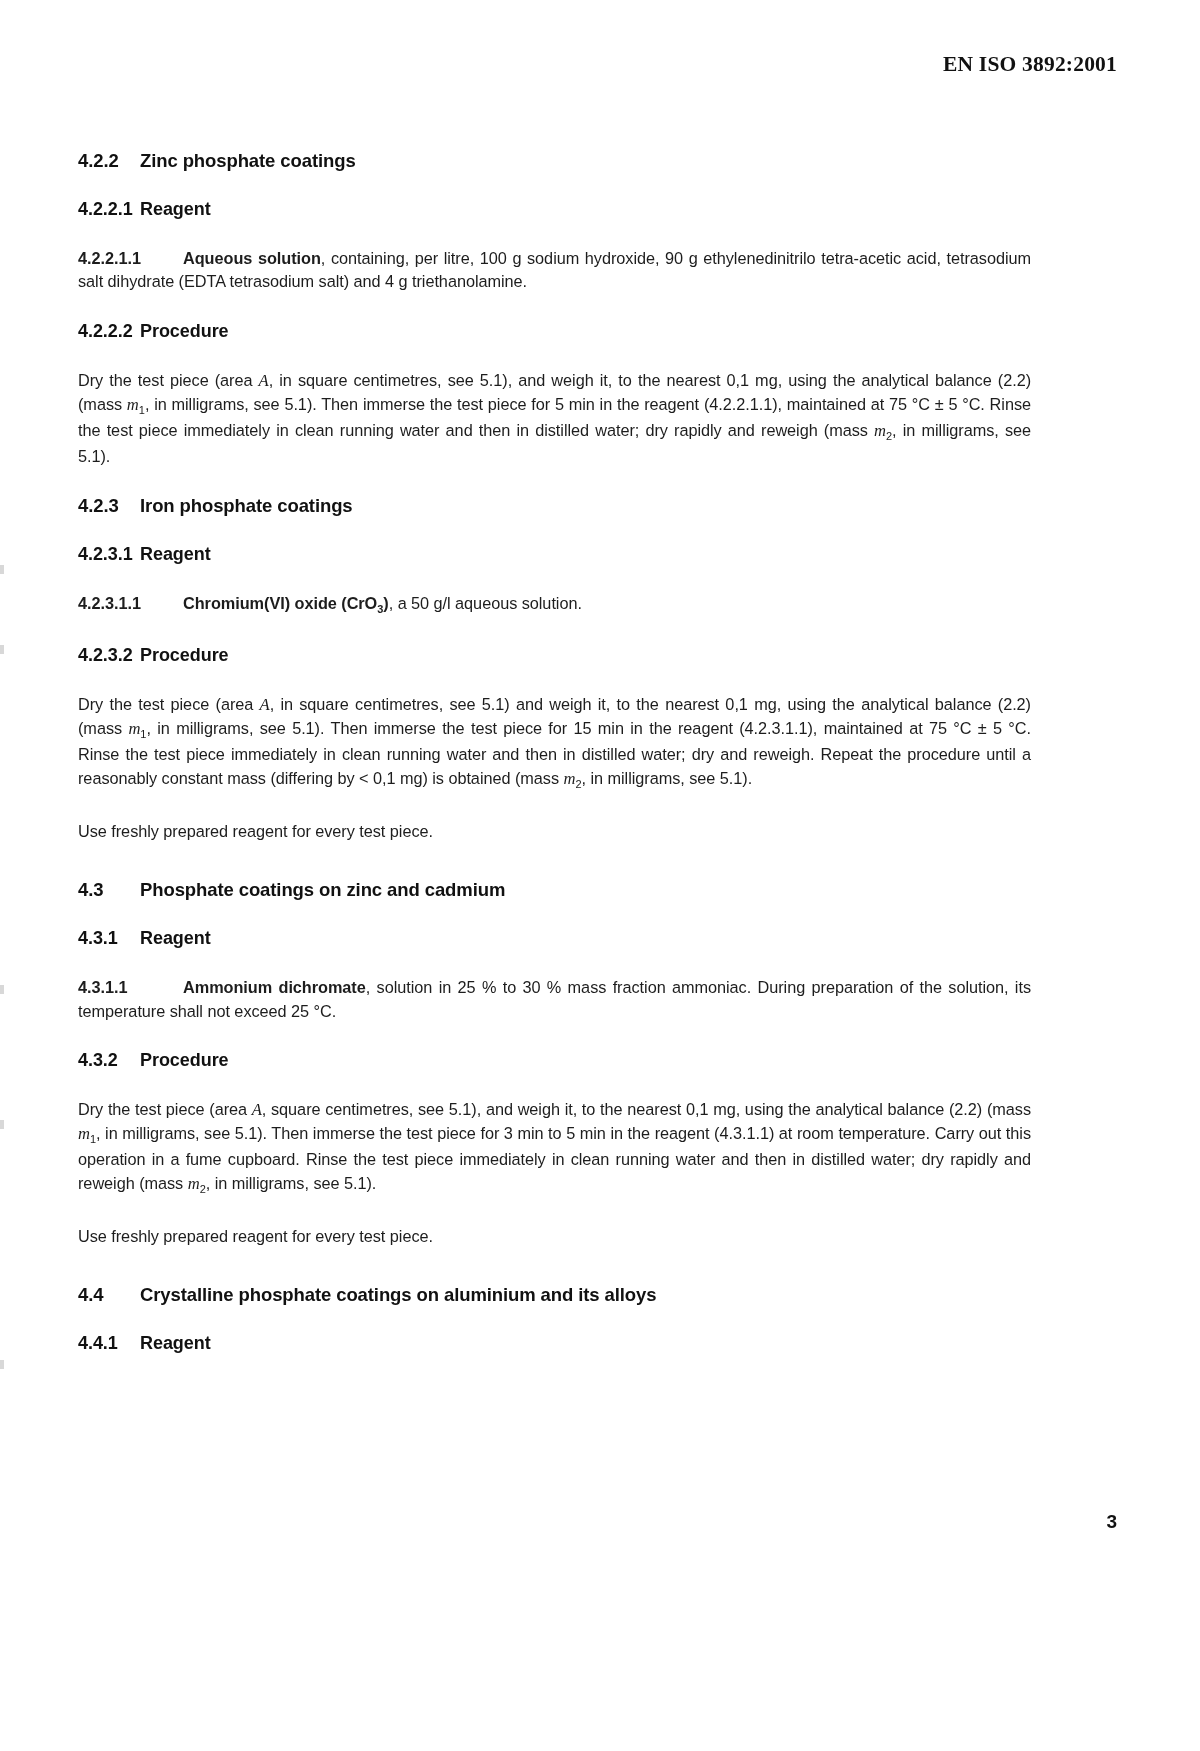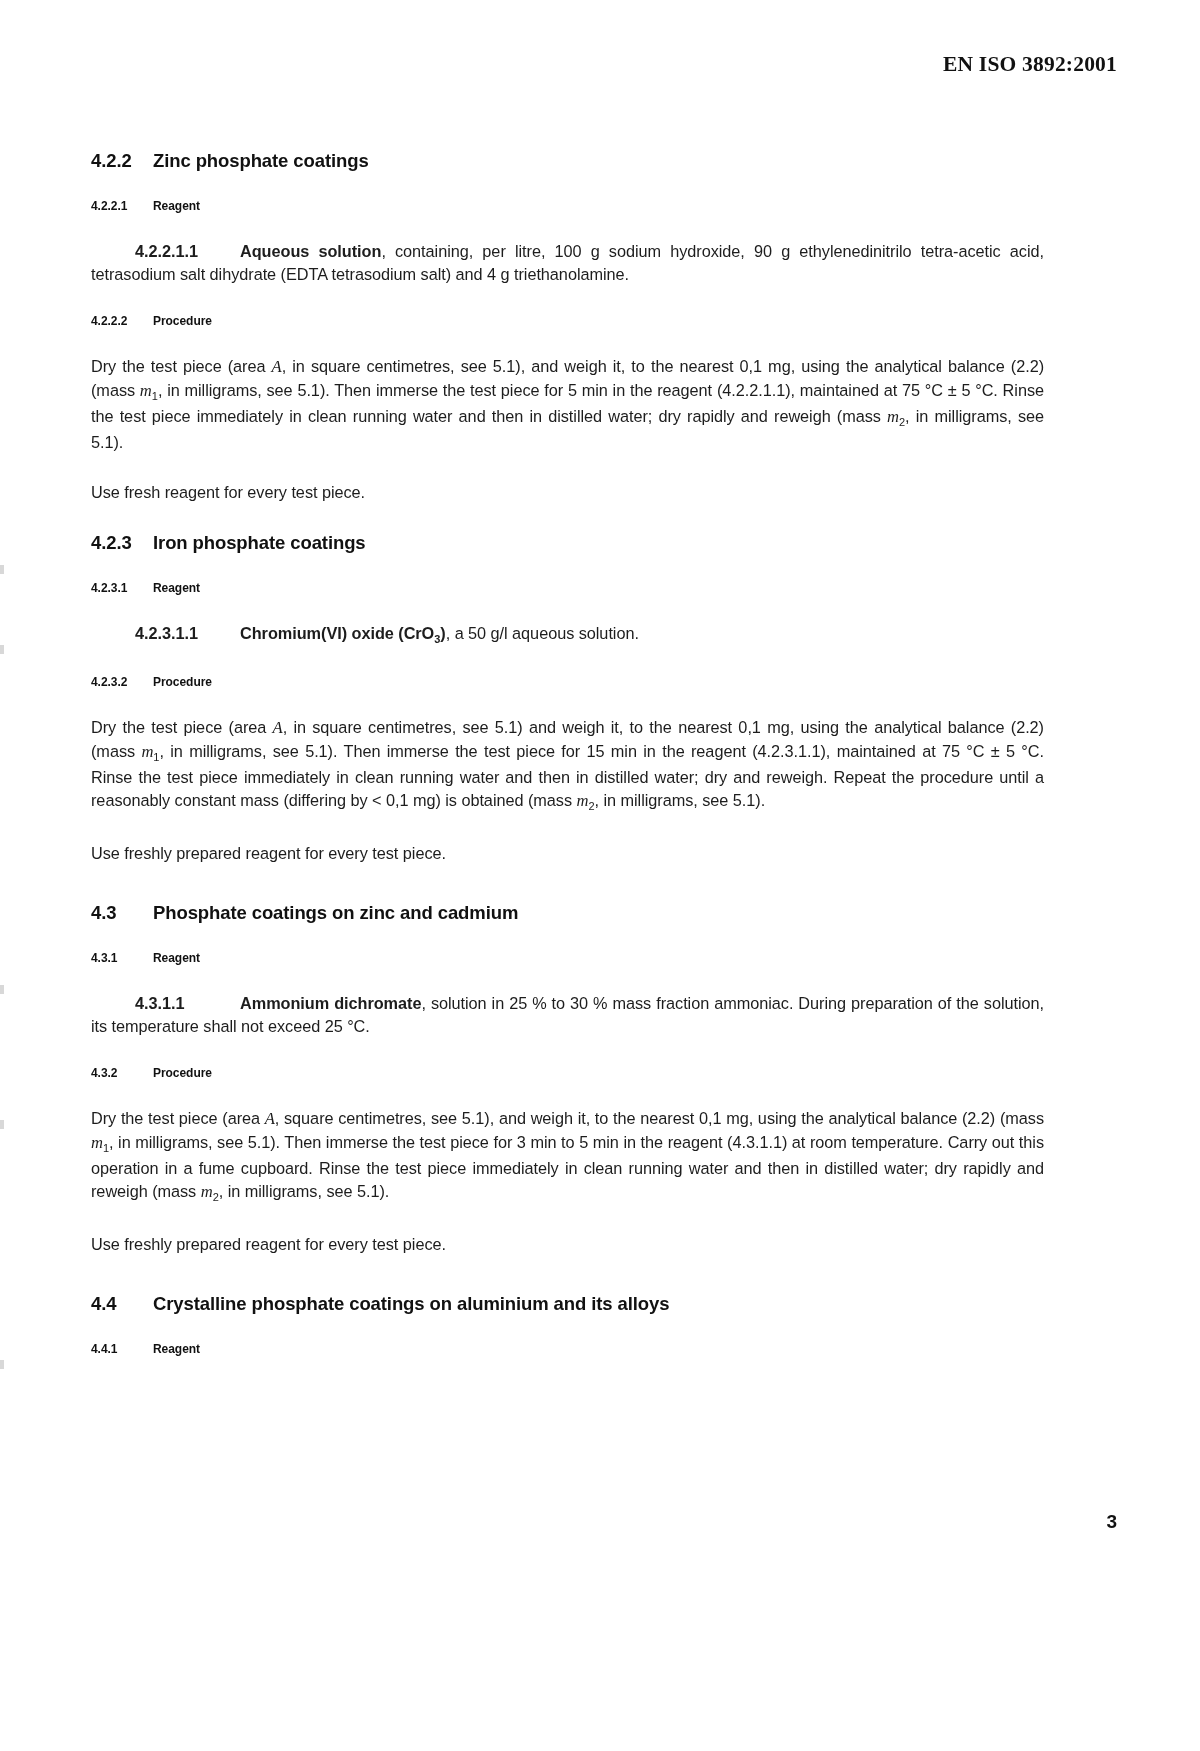--- a/index.html
+++ b/index.html
@@ -23,33 +23,33 @@
     top: 52px;
     right: 83px;
     font-family: "Liberation Serif", serif;
     font-weight: bold;
     font-size: 21.5px;
     letter-spacing: 0.2px;
     color: #111111;
   }
   .content {
     position: absolute;
-    left: 91px;
+    left: 78px;
     top: 150px;
     width: 953px;
   }
   .h2 {
     font-size: 18.5px;
     font-weight: bold;
     margin: 0 0 0 0;
     color: #111;
     letter-spacing: -0.1px;
   }
   .h3 {
-    font-size: 12px;
+    font-size: 18px;
     font-weight: bold;
     color: #111;
     letter-spacing: -0.05px;
   }
   .h3 .num, .h2 .num, .h4 .num {
     display: inline-block;
   }
   .h2 .num { width: 62px; }
   .h3 .num { width: 62px; }
   .body {
@@ -59,21 +59,20 @@
     color: #1d1d1d;
     letter-spacing: -0.05px;
   }
   .lead {
     font-weight: bold;
   }
   .leadnum {
     display: inline-block;
     width: 105px;
     font-weight: bold;
-    margin-left: 44px;
   }
   .sp-h2    { margin-top: 0; }
   .blk      { margin-top: 27px; }
   .blk-big  { margin-top: 36px; }
   i { font-family: "Liberation Serif", serif; font-style: italic; font-size: 16.6px; }
   sub { font-size: 11px; }
   .nb { white-space: nowrap; }
   .pagenum {
     position: absolute;
     right: 83px;
@@ -118,21 +117,20 @@
     <div class="h2 sp-h2"><span class="num">4.2.2</span><span>Zinc phosphate coatings</span></div>
 
     <div class="h3 blk"><span class="num">4.2.2.1</span><span>Reagent</span></div>
 
     <p class="body blk"><span class="leadnum">4.2.2.1.1</span><span class="lead">Aqueous solution</span><span>, containing, per litre, 100 g sodium hydroxide, 90 g ethylenedinitrilo tetra-acetic acid, tetrasodium salt dihydrate (EDTA tetrasodium salt) and 4 g triethanolamine.</span></p>
 
     <div class="h3 blk"><span class="num">4.2.2.2</span><span>Procedure</span></div>
 
     <p class="body blk"><span>Dry the test piece (area </span><i>A</i><span>, in square centimetres, see 5.1), and weigh it, to the nearest 0,1 mg, using the analytical balance (2.2) (mass </span><span class="nb"><i>m</i><sub>1</sub></span><span>, in milligrams, see 5.1). Then immerse the test piece for 5 min in the reagent (4.2.2.1.1), maintained at 75 °C ± 5 °C. Rinse the test piece immediately in clean running water and then in distilled water; dry rapidly and reweigh (mass </span><span class="nb"><i>m</i><sub>2</sub></span><span>, in milligrams, see 5.1).</span></p>
 
-    <p class="body blk">Use fresh reagent for every test piece.</p>
 
     <div class="h2 blk"><span class="num">4.2.3</span><span>Iron phosphate coatings</span></div>
 
     <div class="h3 blk"><span class="num">4.2.3.1</span><span>Reagent</span></div>
 
     <p class="body blk"><span class="leadnum">4.2.3.1.1</span><span class="lead"><span>Chromium(VI) oxide (CrO</span><sub>3</sub><span>)</span></span><span>, a 50 g/l aqueous solution.</span></p>
 
     <div class="h3 blk"><span class="num">4.2.3.2</span><span>Procedure</span></div>
 
     <p class="body blk"><span>Dry the test piece (area </span><i>A</i><span>, in square centimetres, see 5.1) and weigh it, to the nearest 0,1 mg, using the analytical balance (2.2) (mass </span><span class="nb"><i>m</i><sub>1</sub></span><span>, in milligrams, see 5.1). Then immerse the test piece for 15 min in the reagent (4.2.3.1.1), maintained at 75 °C ± 5 °C. Rinse the test piece immediately in clean running water and then in distilled water; dry and reweigh. Repeat the procedure until a reasonably constant mass (differing by &lt; 0,1 mg) is obtained (mass </span><span class="nb"><i>m</i><sub>2</sub></span><span>, in milligrams, see 5.1).</span></p>

